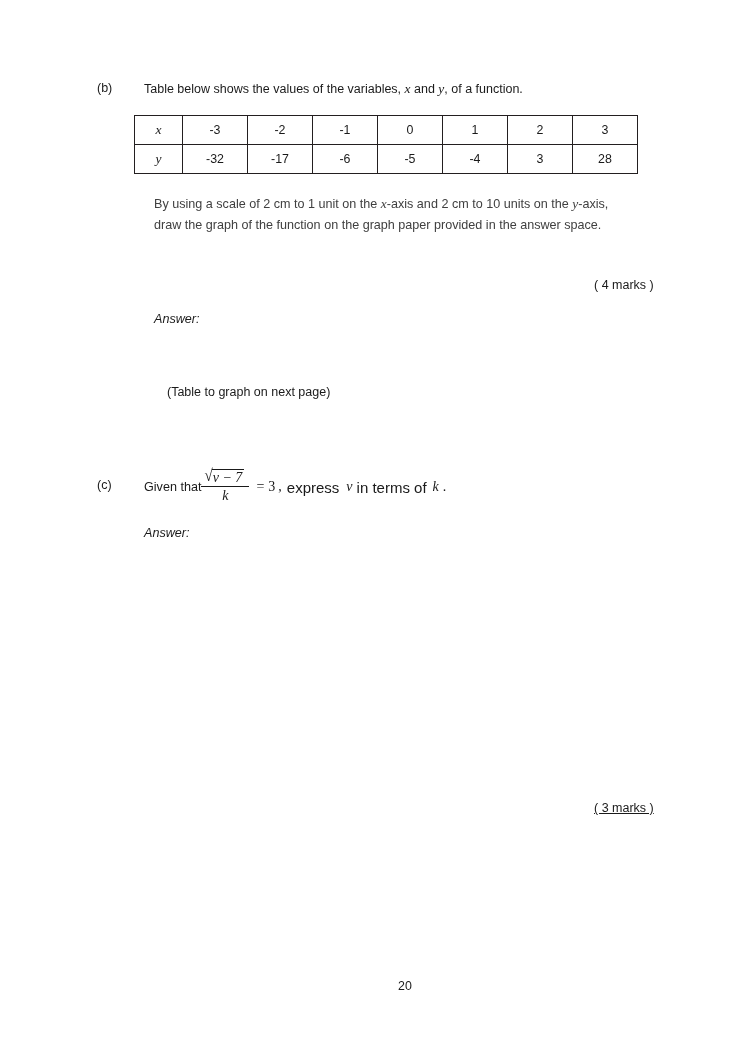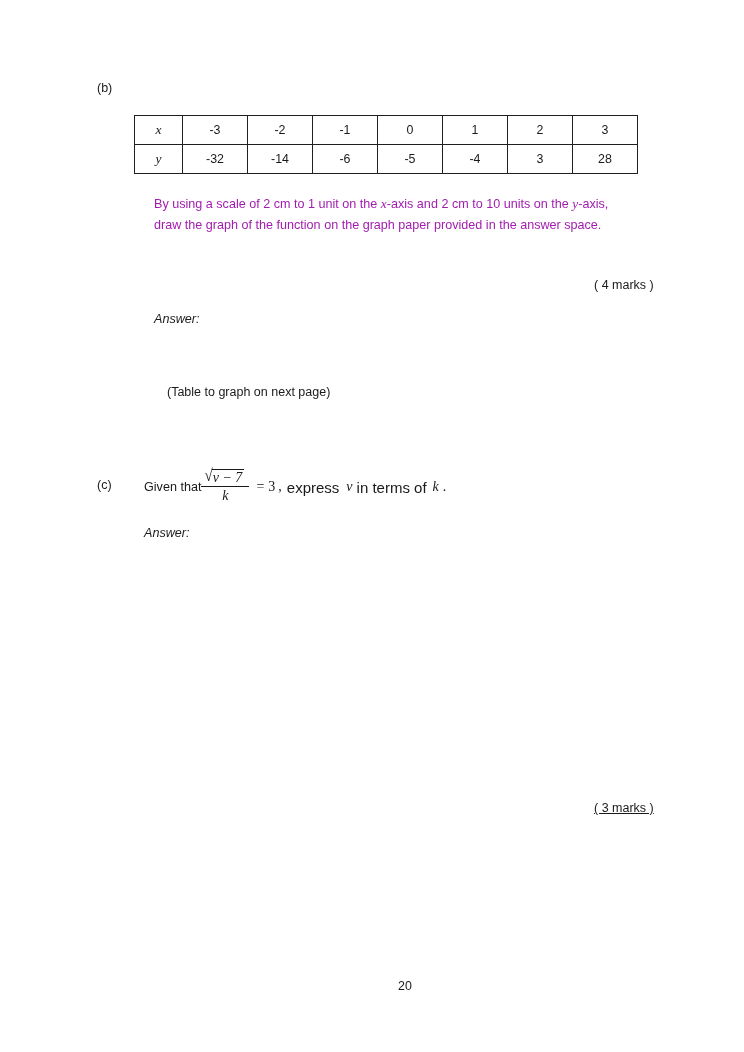--- a/index.html
+++ b/index.html
@@ -20,21 +20,21 @@
   
   .abs { position: absolute; }
   .lbl {
     font-size: 12.5px;
     line-height: 1.0;
     color: #1a1a1a;
     white-space: nowrap;
   }
   .body-text {
     font-size: 12.6px;
-    color: #a21caf;
+    color: #404040;
     line-height: 21px;
   }
   .ital { font-style: italic; }
 
   
   #part-b-marker { left: 97px; top: 82px; }
   #part-b-intro  { left: 144px; top: 82px; }
 
   
   .vtable {
@@ -169,37 +169,38 @@
     padding-left: 33px;
   }
 </style>
 </head>
 <body>
 
 <div class="page">
 
   <div class="abs lbl" id="part-b-marker">(b)</div>
 
+  <div class="abs lbl" id="part-b-intro"><span>Table below shows the values of the variables, </span><span class="mvar">x</span><span> and </span><span class="mvar">y</span><span>, of a function.</span></div>
 
   <table class="vtable">
     <tbody>
       <tr>
         <td class="hdr">x</td>
         <td>-3</td>
         <td>-2</td>
         <td>-1</td>
         <td>0</td>
         <td>1</td>
         <td>2</td>
         <td>3</td>
       </tr>
       <tr>
         <td class="hdr">y</td>
         <td>-32</td>
-        <td>-14</td>
+        <td>-17</td>
         <td>-6</td>
         <td>-5</td>
         <td>-4</td>
         <td>3</td>
         <td>28</td>
       </tr>
     </tbody>
   </table>
 
   <div class="abs body-text" id="scale-paragraph"><span>By using a scale of 2 cm to 1 unit on the </span><span class="mvar">x</span><span>-axis and 2 cm to 10 units on the </span><span class="mvar">y</span><span>-axis, draw the graph of the function on the graph paper provided in the answer space.</span></div>

